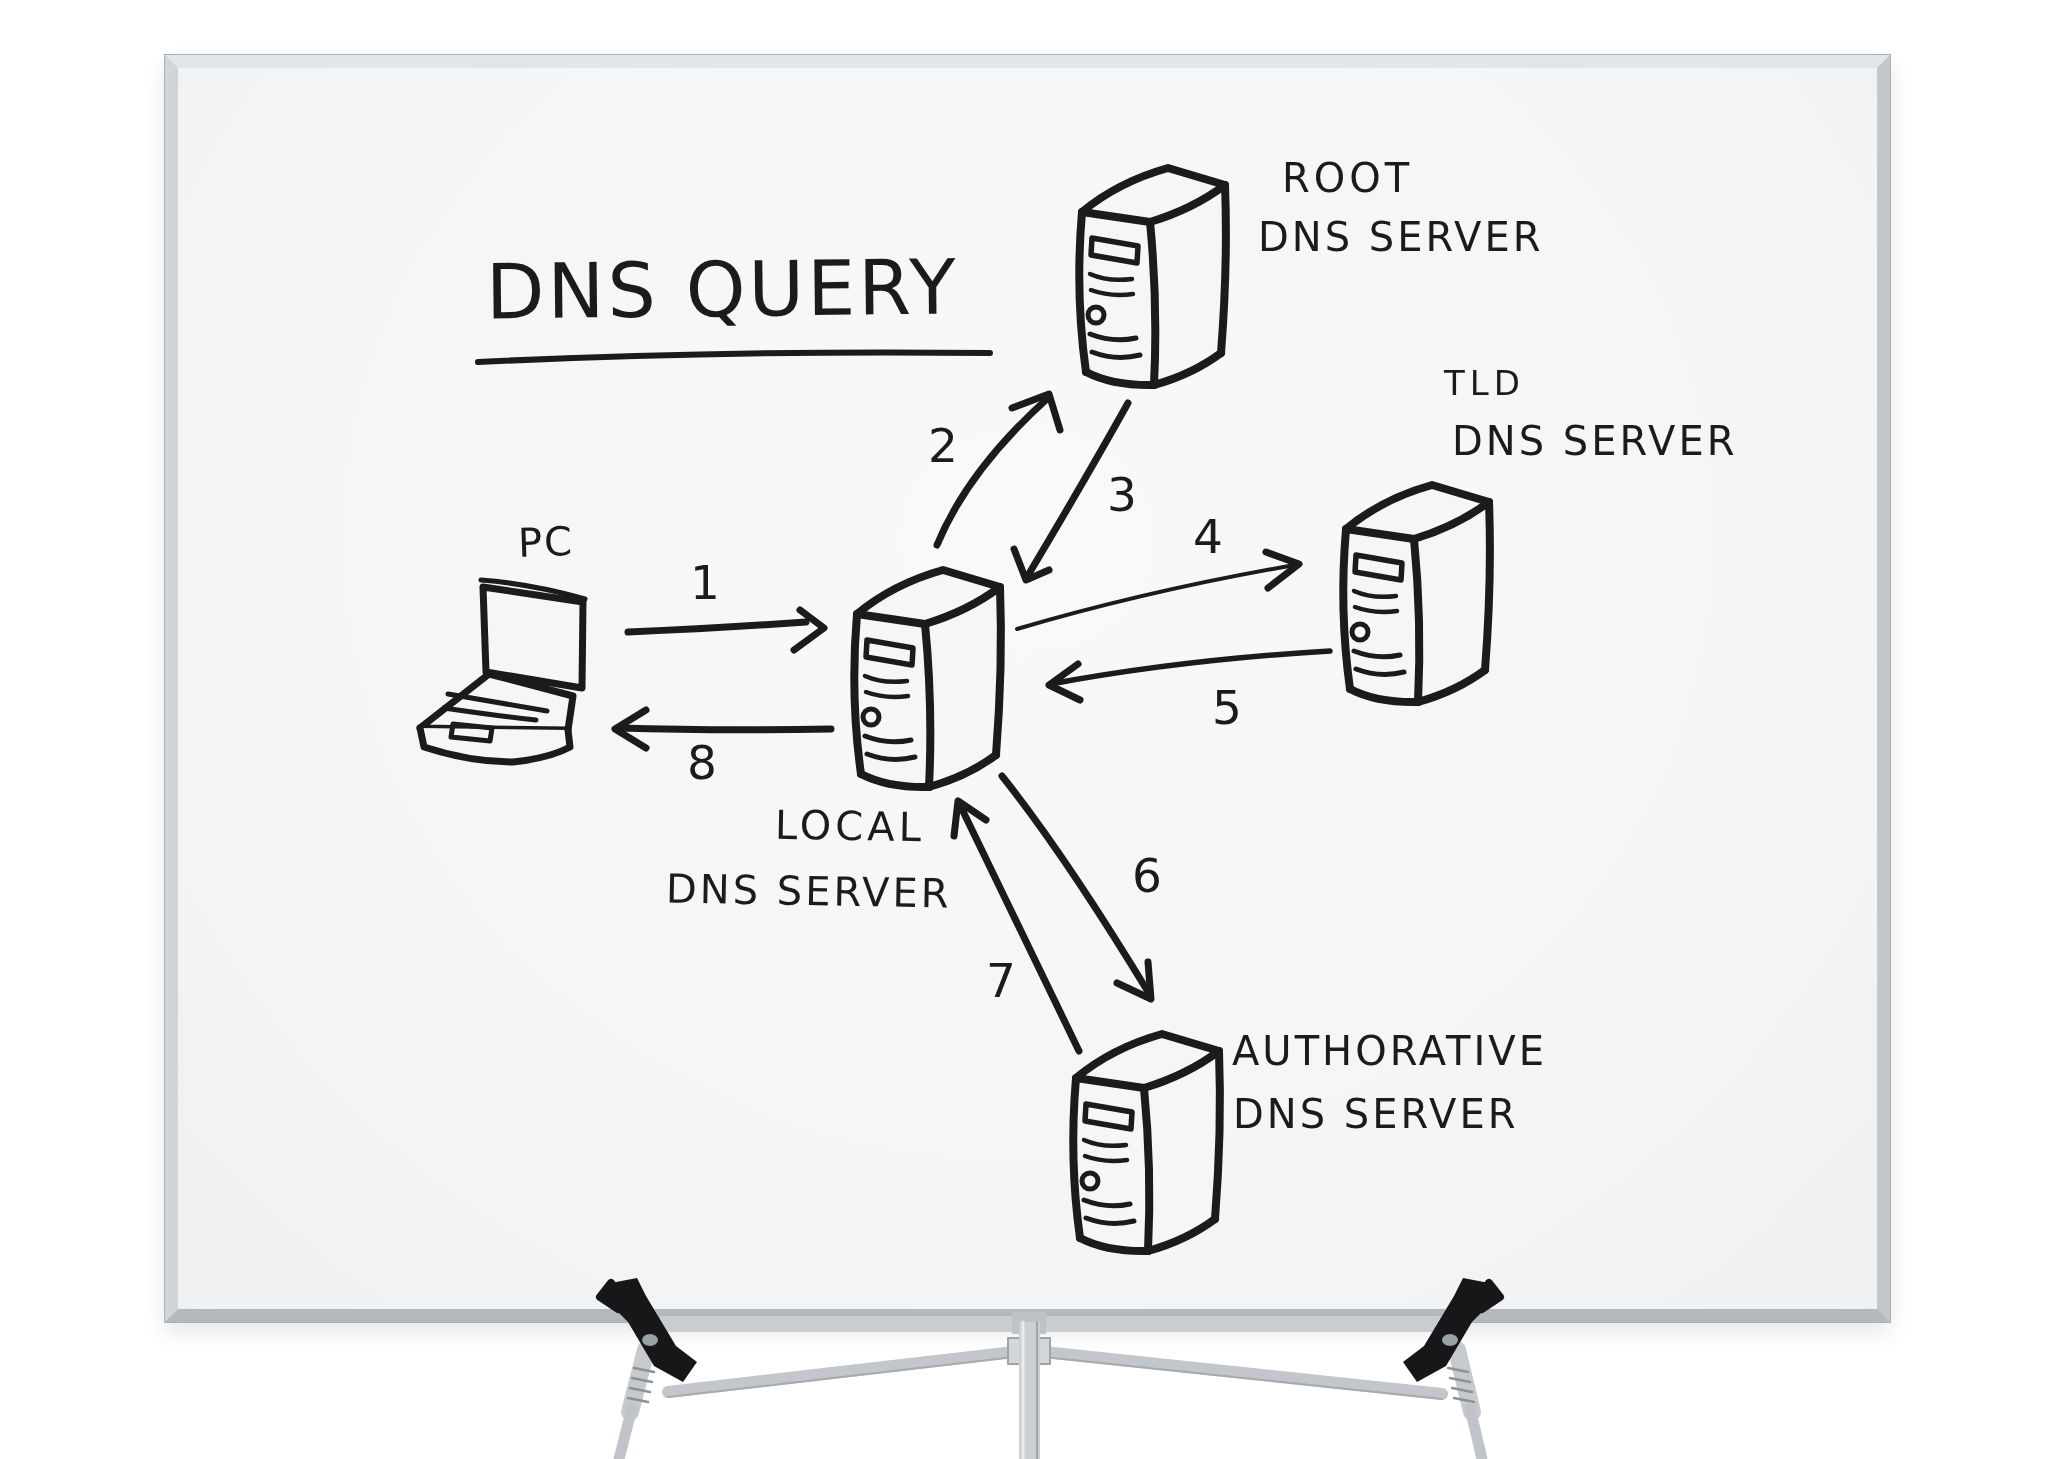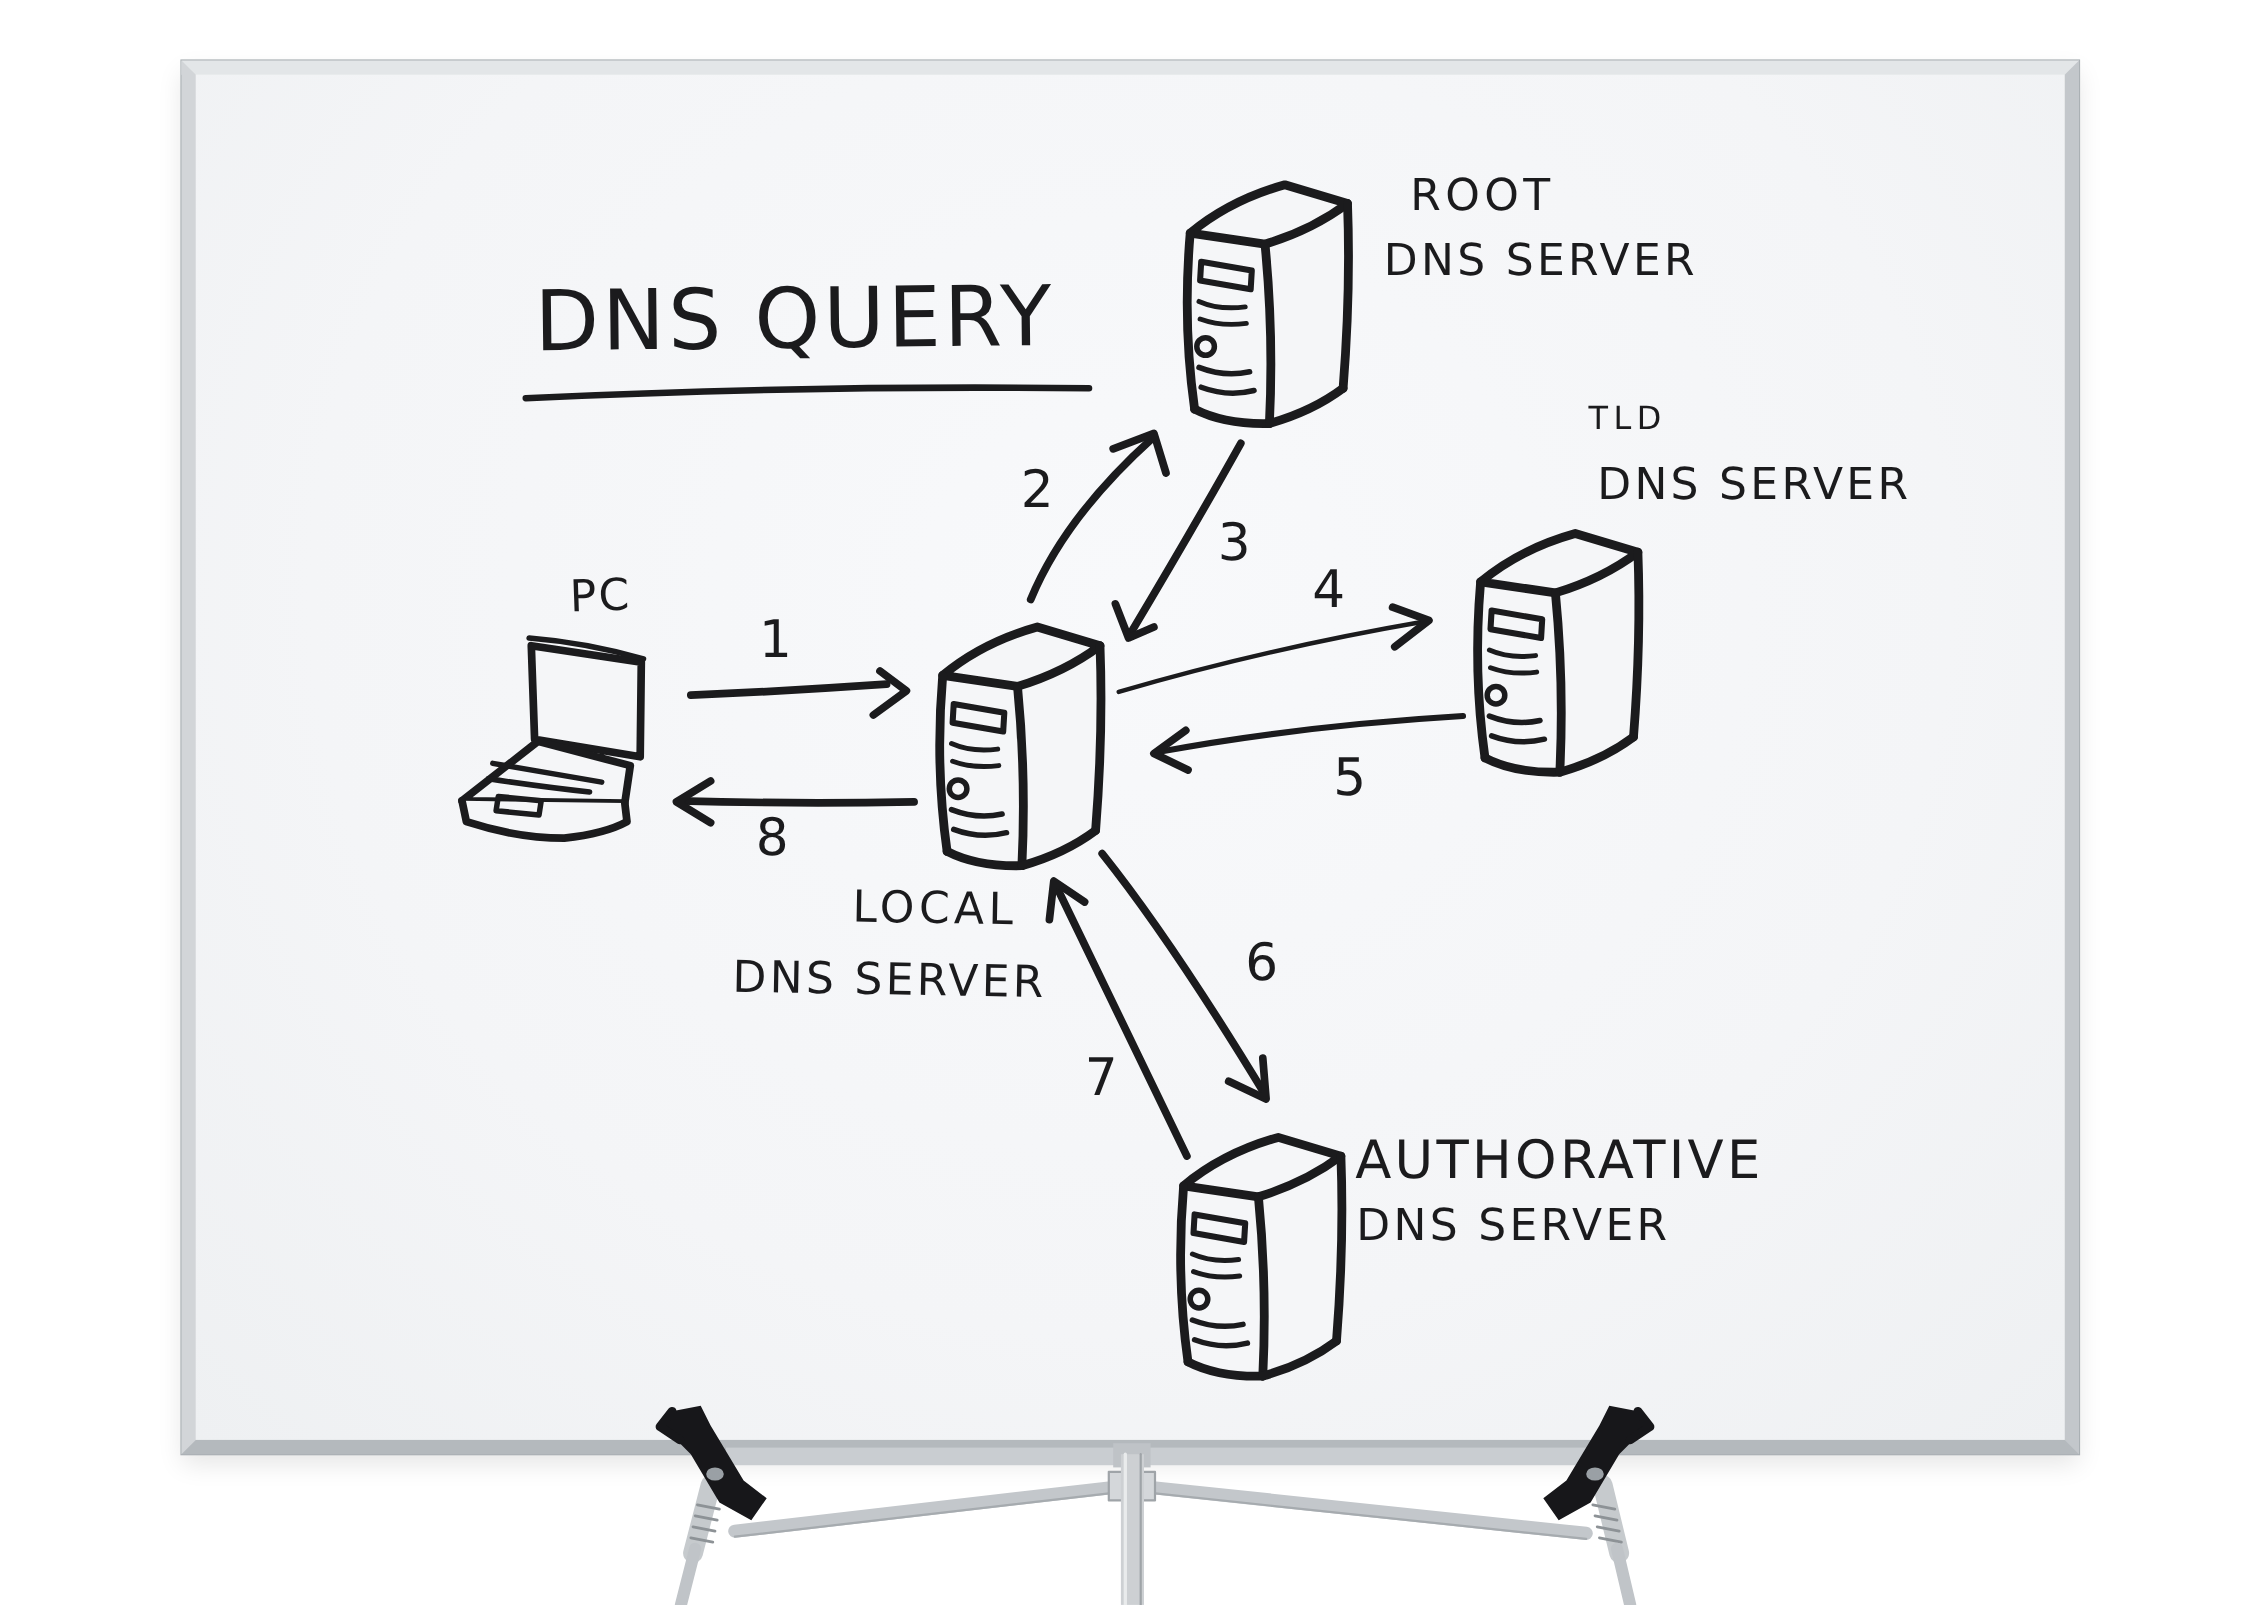--- a/index.html
+++ b/index.html
@@ -11,25 +11,25 @@
          border:13px solid;
          border-color:#e3e6e8 #c3c7cb #b4b9bd #d2d5d8;
          box-shadow:0 0 0 1px #aab0b4, 0 10px 22px rgba(0,0,0,.10);}
   .art{position:absolute;left:0;top:0;width:2048px;height:1459px;}
   
   .hw{position:absolute;color:#1b1b1d;white-space:nowrap;line-height:1;}
   .t-title{left:486px;top:252px;font-size:76px;letter-spacing:3px;transform:rotate(-0.6deg);}
   .t-pc{left:518px;top:522px;font-size:40px;letter-spacing:2px;transform:rotate(-2deg);}
   .t-root1{left:1253px;top:158px;font-size:40px;letter-spacing:4px;margin-left:29px;}
   .t-root2{left:1258px;top:217px;font-size:40px;letter-spacing:3px;}
-  .t-tld1{left:1444px;top:366px;font-size:29px;letter-spacing:5px;}
+  .t-tld1{left:1444px;top:366px;font-size:34px;letter-spacing:5px;}
   .t-tld2{left:1452px;top:421px;font-size:40px;letter-spacing:3px;}
   .t-local1{left:775px;top:806px;font-size:40px;letter-spacing:4px;transform:rotate(1deg);}
   .t-local2{left:666px;top:871px;font-size:40px;letter-spacing:3px;transform:rotate(1deg);}
-  .t-auth1{left:1232px;top:1031px;font-size:48px;letter-spacing:3px;}
+  .t-auth1{left:1232px;top:1031px;font-size:40px;letter-spacing:3px;}
   .t-auth2{left:1233px;top:1094px;font-size:40px;letter-spacing:3px;}
   .num{position:absolute;color:#1b1b1d;font-size:47px;transform:translate(-50%,-50%);}
   .n1{left:705px;top:582px;} .n2{left:943px;top:445px;} .n3{left:1122px;top:494px;}
   .n4{left:1208px;top:536px;} .n5{left:1227px;top:707px;} .n6{left:1147px;top:875px;}
   .n7{left:1001px;top:980px;} .n8{left:702px;top:762px;}
 </style>
 </head>
 <body>
 
 <div class="stage">

